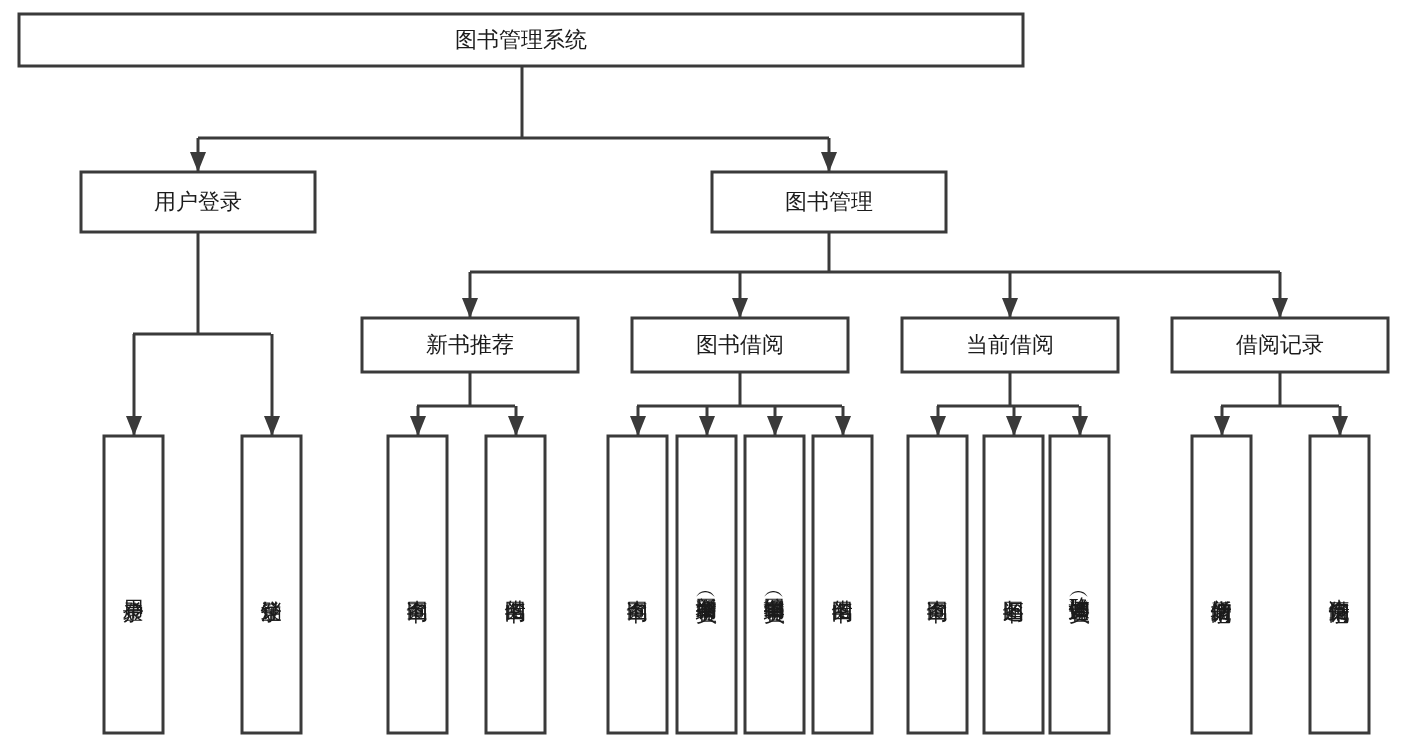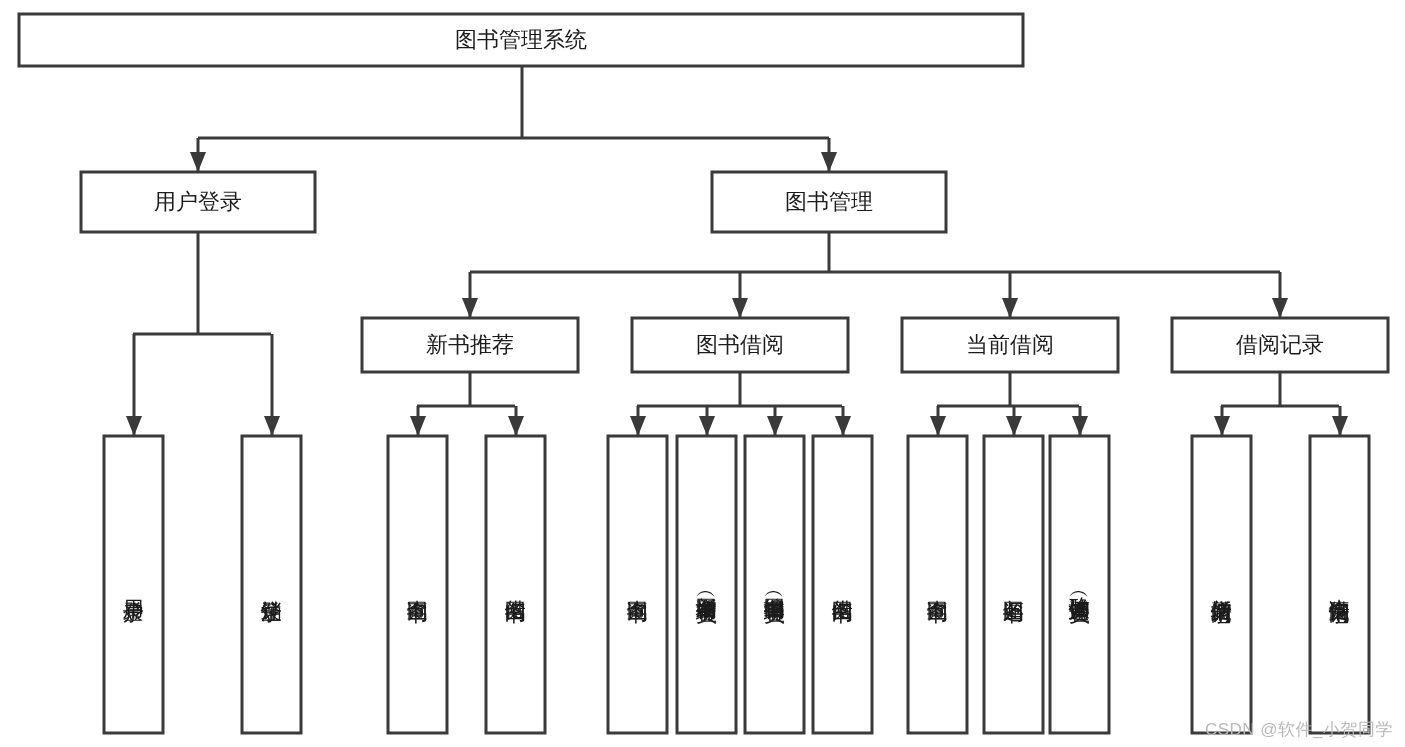--- a/index.html
+++ b/index.html
@@ -180,15 +180,14 @@
       <div class="leaf-label" style="left: 677px; top: 436px; width: 59px; height: 297px;">新增图书（管理员）</div>
       <div class="leaf-label" style="left: 745px; top: 436px; width: 59px; height: 297px;">编辑图书（管理员）</div>
       <div class="leaf-label" style="left: 813px; top: 436px; width: 59px; height: 297px;">借阅图书</div>
       <div class="leaf-label" style="left: 908px; top: 436px; width: 59px; height: 297px;">查询图书</div>
       <div class="leaf-label" style="left: 984px; top: 436px; width: 59px; height: 297px;">归还图书</div>
       <div class="leaf-label" style="left: 1050px; top: 436px; width: 59px; height: 297px;">确认归还（管理员）</div>
       <div class="leaf-label" style="left: 1192px; top: 436px; width: 59px; height: 297px;">新增借阅记录</div>
       <div class="leaf-label" style="left: 1310px; top: 436px; width: 59px; height: 297px;">查询借阅记录</div>
     </div>
 
-  <div class="watermark">CSDN @软件_小贺同学</div>
 
 </div>
 
 </body></html>

